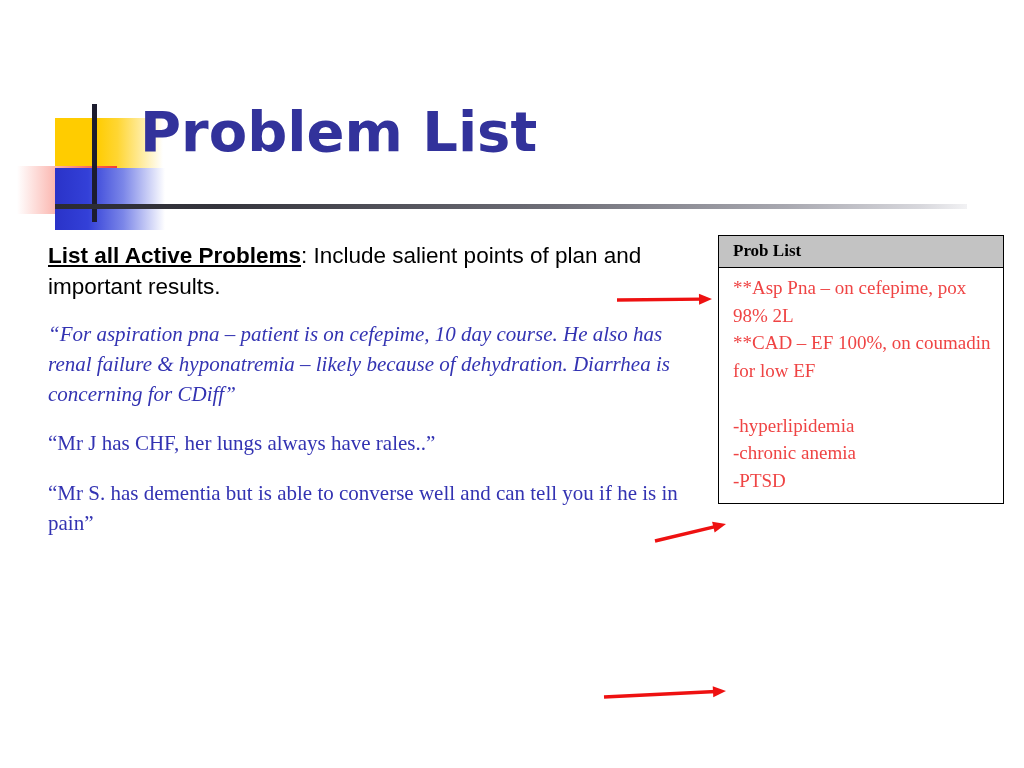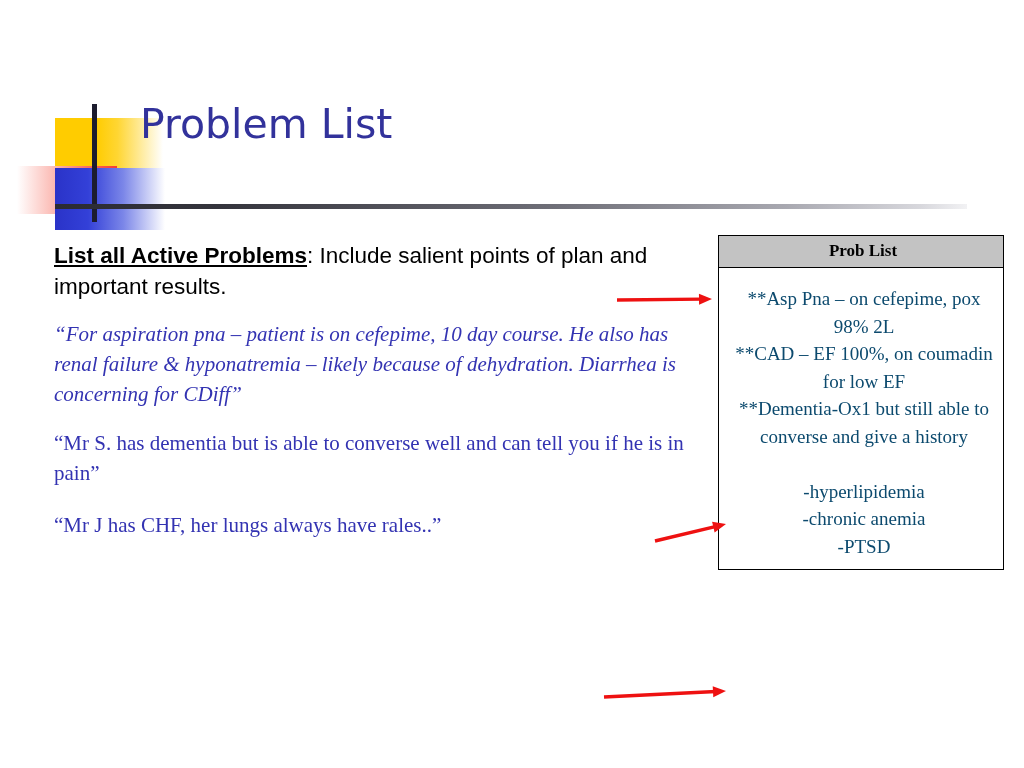--- a/index.html
+++ b/index.html
@@ -67,33 +67,33 @@
     left: 55px;
     top: 204px;
     width: 912px;
     height: 5px;
     background: linear-gradient(to right, #2b2b33 0%, #34343c 18%, #6f6f78 55%, #a8a8b0 80%, #d8d8dd 95%, #f2f2f4 100%);
   }
   #page-title {
     position: absolute;
     left: 140px;
     top: 104px;
-    font-size: 41px;
+    font-size: 56px;
     line-height: 1;
     color: #32329b;
     font-family: "DejaVu Sans", sans-serif;
-    font-weight: 400;
+    font-weight: 700;
     letter-spacing: 0px;
     white-space: nowrap;
   }
 
   
   #left-col {
     position: absolute;
-    left: 54px;
+    left: 48px;
     top: 240px;
     width: 640px;
   }
   .para {
     color: #000000;
     font-size: 22.5px;
     line-height: 31px;
     margin: 0 0 17px 0;
     font-family: "Liberation Sans", sans-serif;
   }
@@ -120,37 +120,36 @@
 
   
   #prob-panel {
     position: absolute;
     left: 718px;
     top: 235px;
     width: 286px;
     border: 1px solid #000000;
     background: #ffffff;
     box-sizing: border-box;
-    text-align: center;
   }
   #prob-panel-header {
     background: #c3c3c3;
     border-bottom: 1px solid #000000;
     padding: 5px 10px 6px 14px;
     font-family: "Liberation Serif", serif;
     font-weight: bold;
     font-size: 17px;
     color: #000000;
   }
   #prob-panel-body {
-    padding: 17px 8px 9px 14px;
+    padding: 6px 8px 9px 14px;
     font-family: "Liberation Serif", serif;
     font-size: 19px;
     line-height: 27.5px;
-    color: #0c4a6e;
+    color: #ef4444;
   }
   .prob-line {
     white-space: pre-wrap;
   }
   .prob-line.blank {
     height: 27.5px;
   }
 
   
   #arrows {
@@ -176,33 +175,32 @@
   <div id="page-title">Problem List</div>
 </div>
 
 <div id="left-col">
 
   <p class="para"><span class="bold-u">List all Active Problems</span><span>: Include salient points of plan and important results.</span></p>
 
   <p class="quote italic">“For aspiration pna – patient is on cefepime, 10 day course. He also has renal failure &amp; hyponatremia – likely because of dehydration. Diarrhea is concerning for CDiff”</p>
 
 
+  <p class="quote" id="quote-chf">“Mr J has CHF, her lungs always have rales..”</p>
+
   <p class="quote" id="quote-exam">“Mr S. has dementia but is able to converse well and can tell you if he is in pain”</p>
-
-  <p class="quote" id="quote-chf">“Mr J has CHF, her lungs always have rales..”</p>
 
 
 </div>
 
 <div id="prob-panel">
   <div id="prob-panel-header">Prob List</div>
   <div id="prob-panel-body">
       <div class="prob-line">**Asp Pna – on cefepime, pox 98% 2L</div>
       <div class="prob-line">**CAD – EF 100%, on coumadin for low EF</div>
-      <div class="prob-line">**Dementia-Ox1 but still able to converse and give a history</div>
       <div class="prob-line blank"></div>
       <div class="prob-line">-hyperlipidemia</div>
       <div class="prob-line">-chronic anemia</div>
       <div class="prob-line">-PTSD</div>
     </div>
 </div>
 
 <svg id="arrows" viewBox="0 0 1024 768" width="1024" height="768">
     <g>
       <line x1="617" y1="300" x2="702.0005539705846" y2="299.1052573266254" stroke="#ee1111" stroke-width="3.4"></line>

